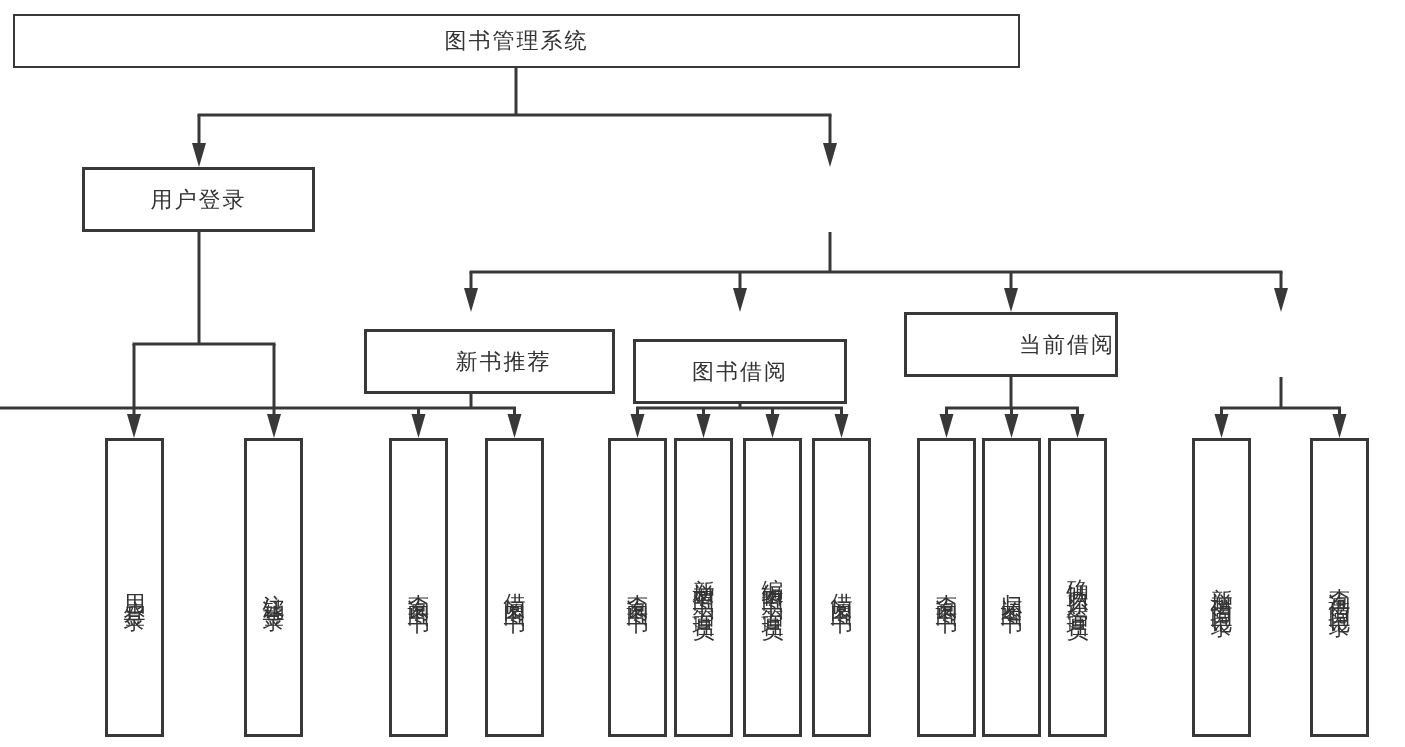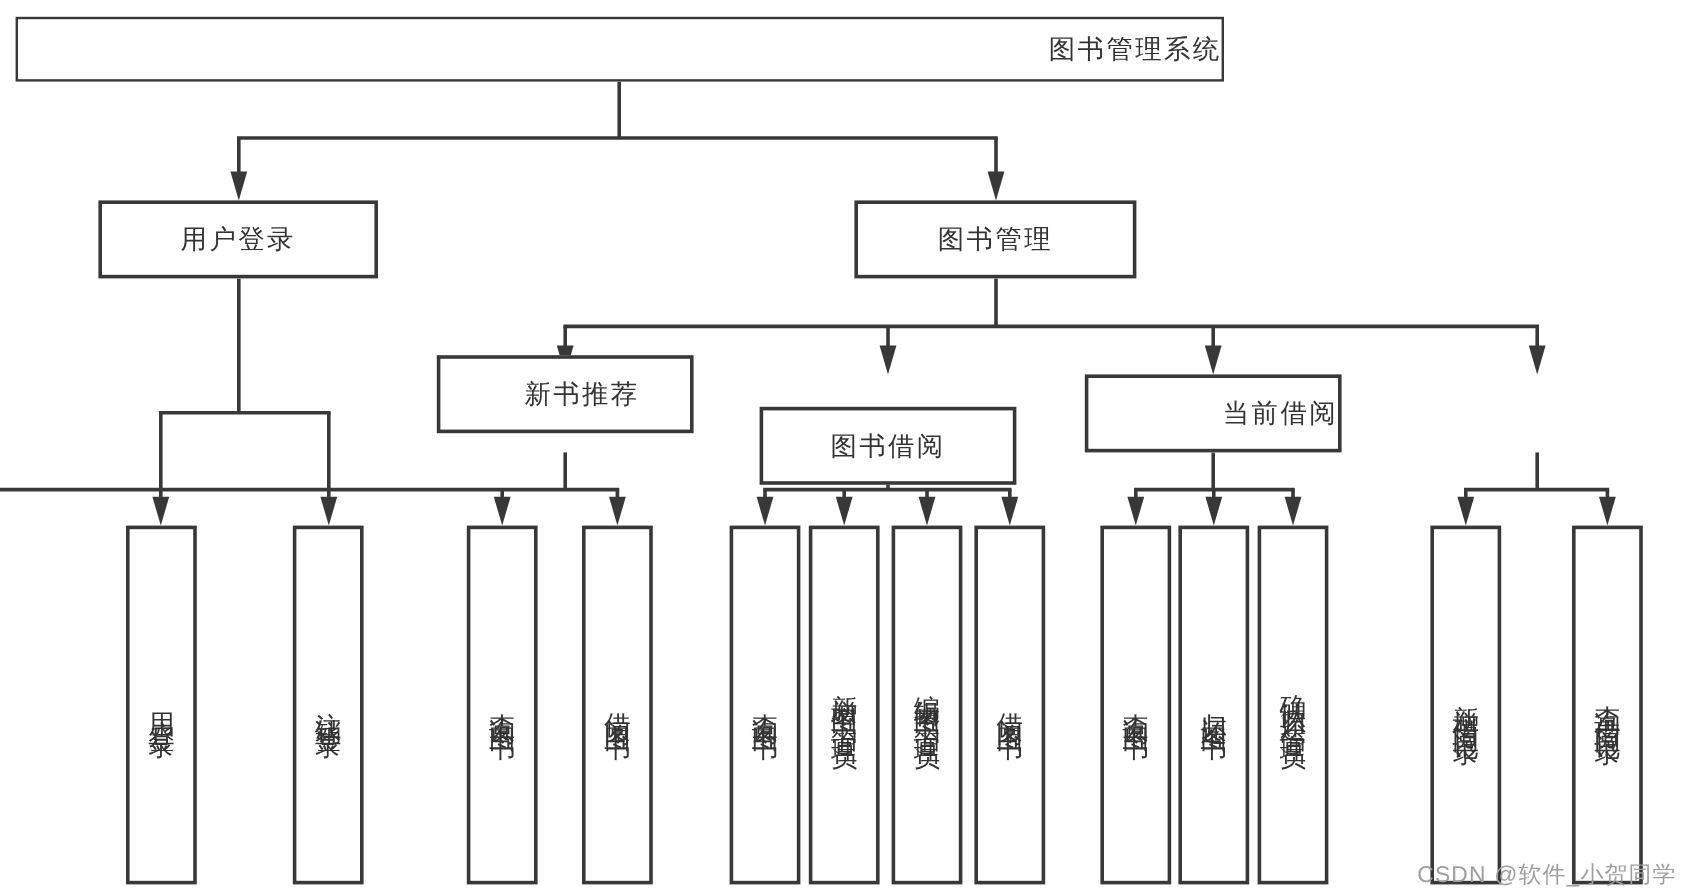--- a/index.html
+++ b/index.html
@@ -39,21 +39,21 @@
     background: var(--box-bg);
     border: 3px solid var(--line);
     display: flex;
     align-items: center;
     justify-content: center;
     font-size: 22px;
     letter-spacing: 2px;
     color: var(--text);
     white-space: nowrap;
   }
-  .hbox.root { border-width: 2px; justify-content: flex-end; }
+  .hbox.root { border-width: 2px; }
   .vbox {
     position: absolute;
     width: 59px;
     height: 299px;
     background: var(--box-bg);
     border: 3px solid var(--line);
     display: flex;
     align-items: center;
     justify-content: center;
     writing-mode: vertical-rl;
@@ -154,25 +154,22 @@
     </g>
   </svg>
 
   <div class="hbox root" style="left:13px; top:14px; width:1007px; height:54px;">
     <span>图书管理系统</span>
   </div>
 
   <div class="hbox" style="left:82px; top:167px; width:233px; height:65px;">
     <span>用户登录</span>
   </div>
-  <div class="hbox" style="left:712px; top:167px; width:235px; height:65px;">
-    <span>图书管理</span>
-  </div>
-
-  <div class="hbox" style="left:364px; top:296px; width:214px; height:65px;padding-left:28px;">
+
+  <div class="hbox" style="left:364px; top:329px; width:251px; height:65px;padding-left:28px;">
     <span>新书推荐</span>
   </div>
   <div class="hbox" style="left:633px; top:312px; width:214px; height:65px;margin-top:27px;">
     <span>图书借阅</span>
   </div>
   <div class="hbox" style="left:904px; top:312px; width:214px; height:65px;justify-content:flex-end;">
     <span>当前借阅</span>
   </div>
 
   <div class="vbox" style="left:105px;">
@@ -212,14 +209,13 @@
     <span>确认归还（管理员）</span>
   </div>
 
   <div class="vbox" style="left:1192px;">
     <span>新增借阅记录</span>
   </div>
   <div class="vbox" style="left:1310px;">
     <span>查询借阅记录</span>
   </div>
 
-  <div class="watermark">CSDN @软件_小贺同学</div>
 </div>
 
 </body></html>

